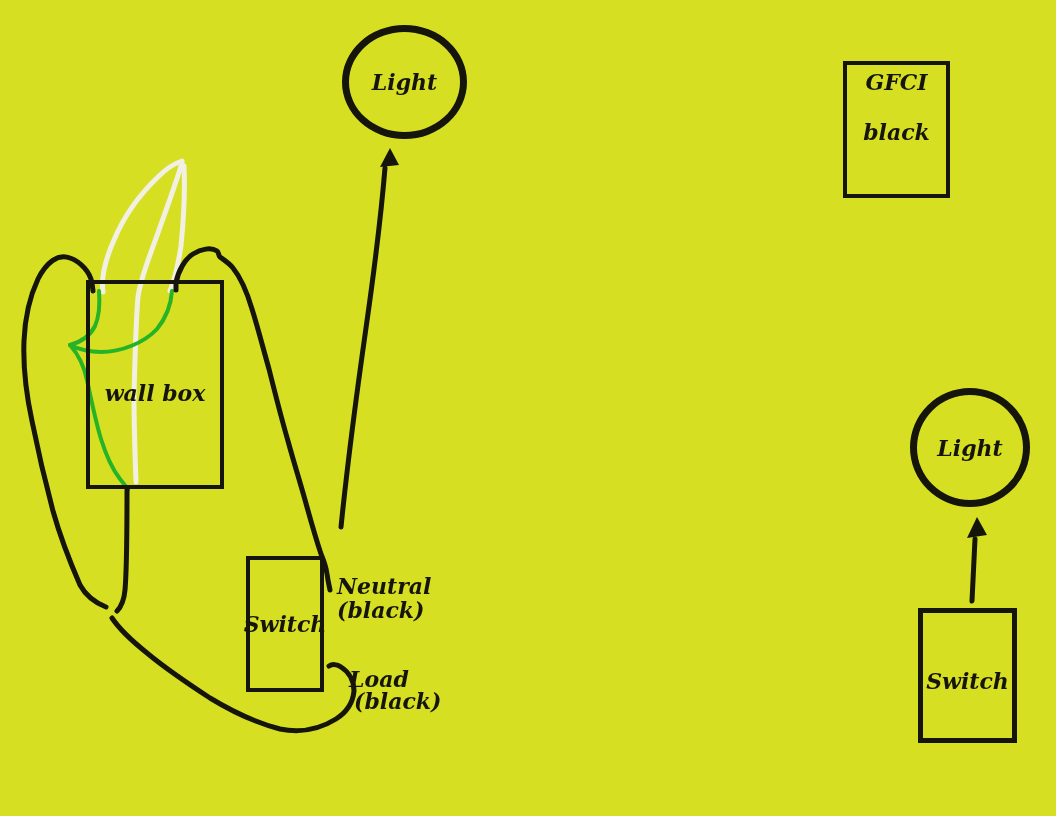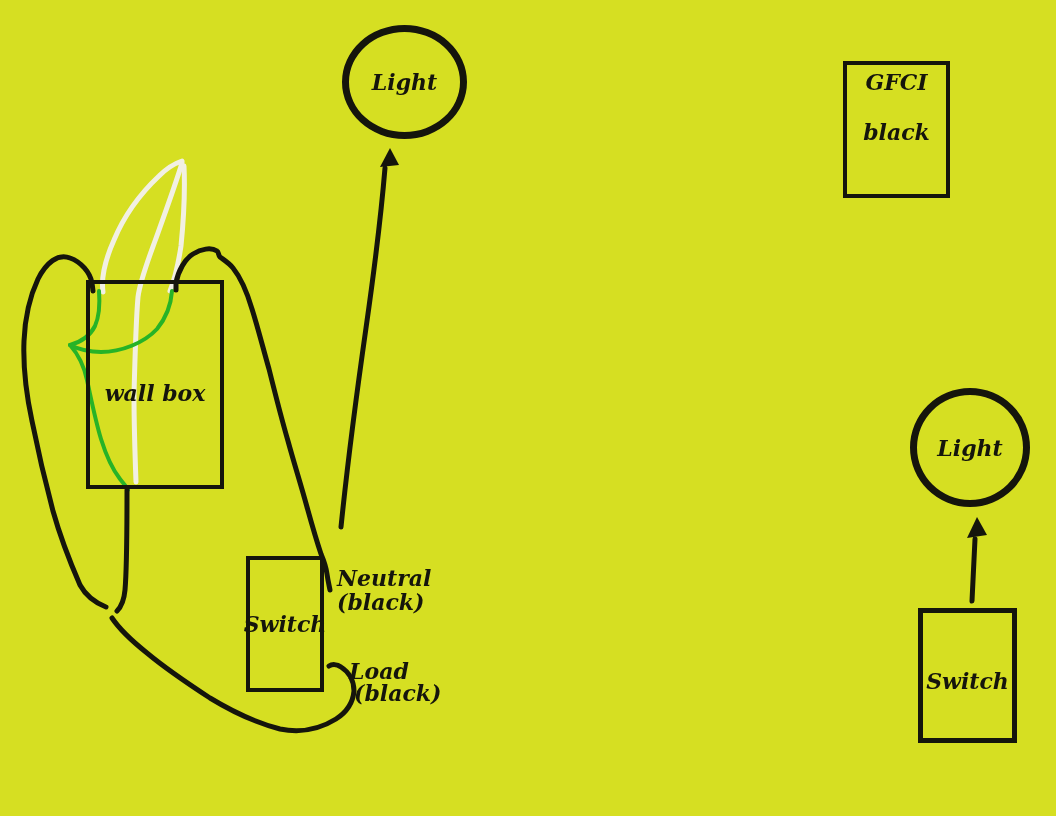--- a/index.html
+++ b/index.html
@@ -50,20 +50,21 @@
     padding-top:4px;gap:24px;
   }
   #light-left{left:342px;top:25px;width:125px;height:114px;}
   #light-right{left:910px;top:388px;width:120px;height:119px;}
 
   .float-label{
     position:absolute;
     font-size:22px;
     line-height:24px;
     white-space:nowrap;
+    margin-top:8px;
   }
   #neutral-label{left:337px;top:566px;}
   #load-label{left:349px;top:660px;line-height:22px;}
   #load-label .sub{margin-left:5px;}
   .float-label span{display:block;}
 </style>
 </head>
 <body>
 
 <div id="canvas">

